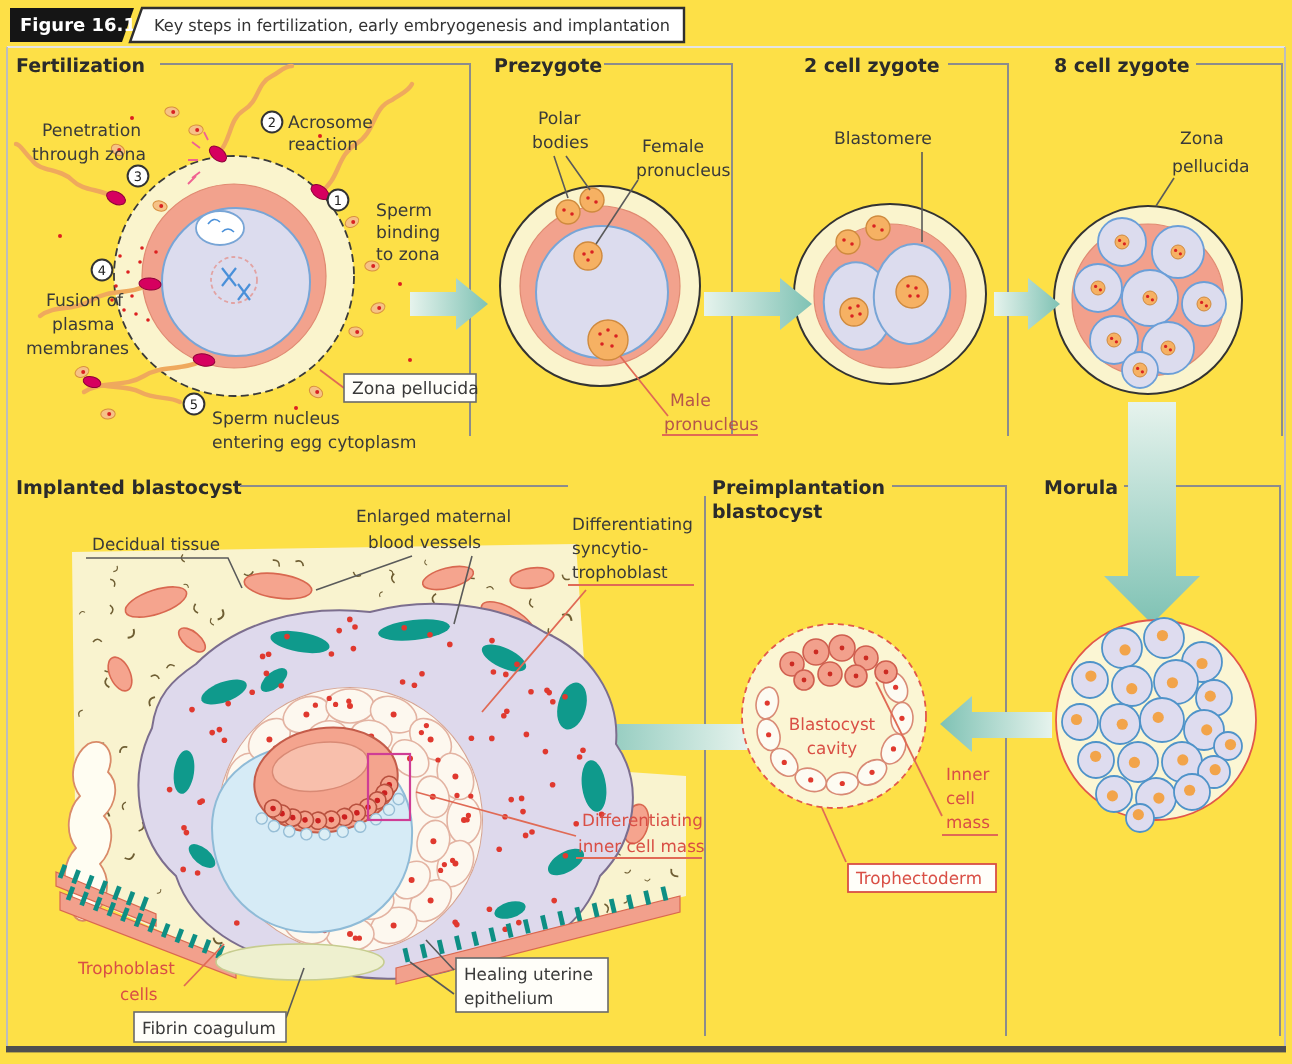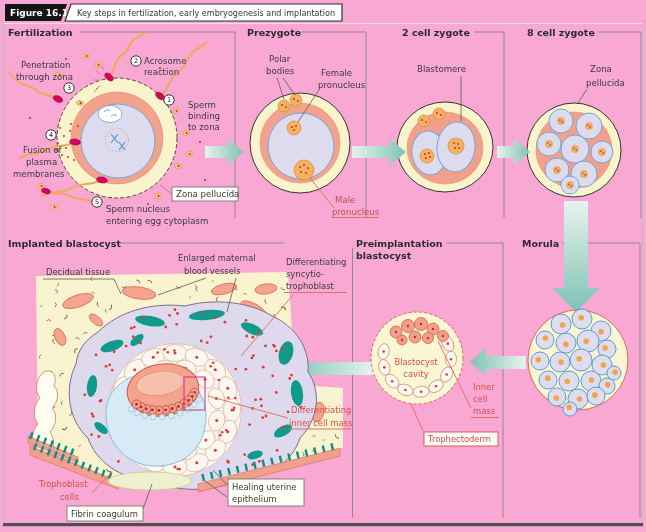--- a/index.html
+++ b/index.html
@@ -1,16 +1,16 @@
 <!DOCTYPE html>
 <html><head>
 <meta charset="utf-8">
 <style>
   html,body{margin:0;padding:0;background:#fff;}
-  #stage{position:relative;width:646px;height:532px;background:#f9a8d4;overflow:hidden;}
+  #stage{position:relative;width:646px;height:532px;background:#fde047;overflow:hidden;}
   svg{position:absolute;left:0;top:0;}
   text{font-family:"DejaVu Sans",sans-serif;}
   .t-panel{font-size:9.5px;font-weight:bold;fill:#2b2b2b;}
   .t-lbl{font-size:8.6px;fill:#3a3a3a;}
   .t-sm{font-size:8.4px;fill:#3a3a3a;}
   .t-red{fill:#d94f45;}
   .t-maroon{fill:#b5554b;}
   .t-num{font-size:6.5px;fill:#222;text-anchor:middle;}
   .t-head{font-size:9px;font-weight:bold;fill:#fff;}
   .t-title{font-size:8.2px;fill:#333;}

